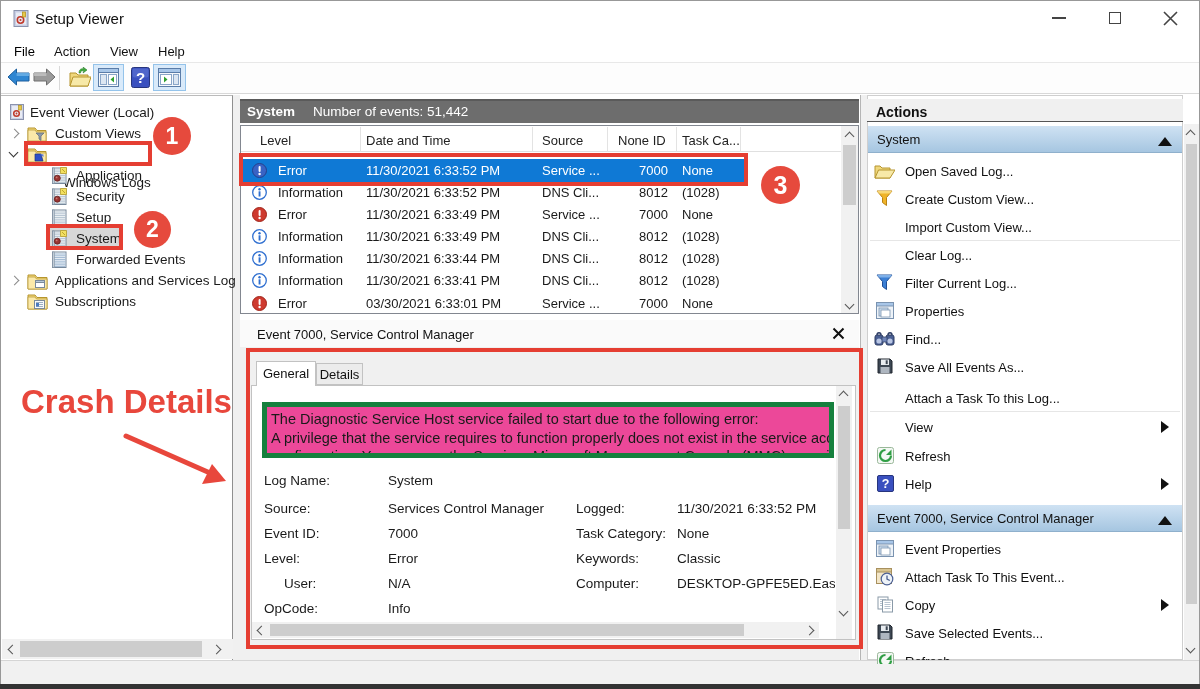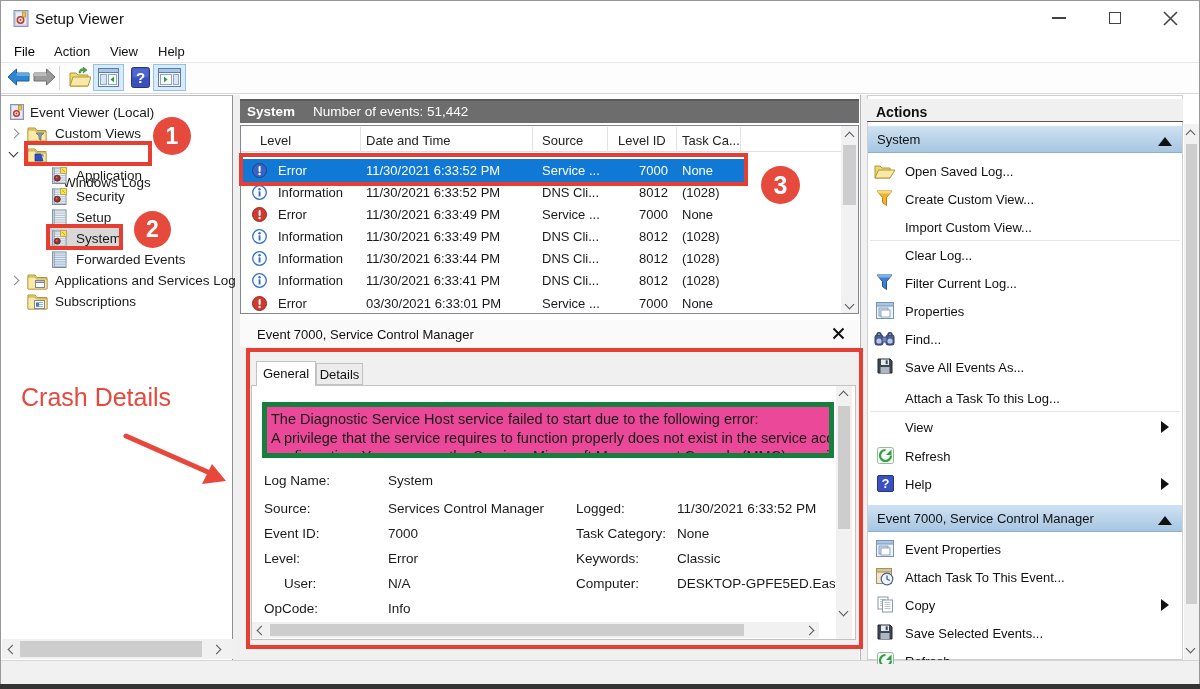--- a/index.html
+++ b/index.html
@@ -189,21 +189,21 @@
 <div class="abs" style="left:240px;top:99px;width:619px;height:24px;background:#6d6d6d;border-top:2px solid #5a5a5a;"></div>
 <div class="abs" style="left:247px;top:104px;font-size:13.5px;font-weight:bold;color:#fff;">System</div>
 <div class="abs" style="left:313px;top:104px;font-size:13.5px;color:#fff;">Number of events: 51,442</div>
 
 <div class="abs" style="left:240px;top:125px;width:619px;height:189px;background:#fff;border:1px solid #828790;"></div>
 
 <div class="abs" style="left:241px;top:126px;width:617px;height:26px;background:#fff;border-bottom:1px solid #e0e0e0;"></div>
 <div class="abs" style="left:260px;top:132px;font-size:13px;line-height:18px;color:#222;">Level</div>
 <div class="abs" style="left:366px;top:132px;font-size:13px;line-height:18px;color:#222;">Date and Time</div>
 <div class="abs" style="left:542px;top:132px;font-size:13px;line-height:18px;color:#222;">Source</div>
-<div class="abs" style="left:618px;top:132px;font-size:13px;line-height:18px;color:#222;">Level ID</div>
+<div class="abs" style="left:618px;top:132px;font-size:13px;line-height:18px;color:#222;">None ID</div>
 <div class="abs" style="left:682px;top:132px;font-size:13px;line-height:18px;color:#222;">Task Ca...</div>
 <div class="abs" style="left:360px;top:127px;width:1px;height:25px;background:#e3e3e3;"></div>
 <div class="abs" style="left:532px;top:127px;width:1px;height:25px;background:#e3e3e3;"></div>
 <div class="abs" style="left:607px;top:127px;width:1px;height:25px;background:#e3e3e3;"></div>
 <div class="abs" style="left:676px;top:127px;width:1px;height:25px;background:#e3e3e3;"></div>
 <div class="abs" style="left:740px;top:127px;width:1px;height:25px;background:#e3e3e3;"></div>
 
 <div class="abs" style="left:242px;top:159px;width:504px;height:23px;background:#0f79d5;"></div>
 
 <svg class="abs" style="left:252px;top:163px;" width="15" height="15" viewBox="0 0 15 15">
@@ -448,17 +448,17 @@
 <div class="chev up" style="left:1187px;top:131px;"></div>
 <div class="chev down" style="left:1187px;top:645px;"></div>
 
 <div class="redrect" style="left:24px;top:141px;width:128px;height:25px;"></div>
 <div class="redcircle" style="left:153px;top:117px;width:38px;height:38px;font-size:23px;line-height:38px;">1</div>
 <div class="redrect" style="left:46px;top:224px;width:77px;height:26px;"></div>
 <div class="redcircle" style="left:134px;top:211px;width:37px;height:37px;font-size:23px;line-height:37px;">2</div>
 <div class="redrect" style="left:239px;top:153px;width:509px;height:33px;"></div>
 <div class="redcircle" style="left:761px;top:166px;width:39px;height:38px;font-size:25px;line-height:38px;">3</div>
 <div class="redrect" style="left:246px;top:348px;width:617px;height:301px;"></div>
-<div class="abs" style="left:21px;top:383px;font-size:25px;font-weight:normal;color:#e8473c;">Crash Details</div>
+<div class="abs" style="left:21px;top:383px;font-size:33px;font-weight:bold;color:#e8473c;">Crash Details</div>
 <svg class="abs" style="left:118px;top:428px;" width="115" height="62" viewBox="0 0 115 62">
   <line x1="8" y1="8" x2="92" y2="45" stroke="#e8473c" stroke-width="5" stroke-linecap="round"></line>
   <polygon points="108,53 84,56 94,36" fill="#e8473c"></polygon>
 </svg>
 
 </body></html>

